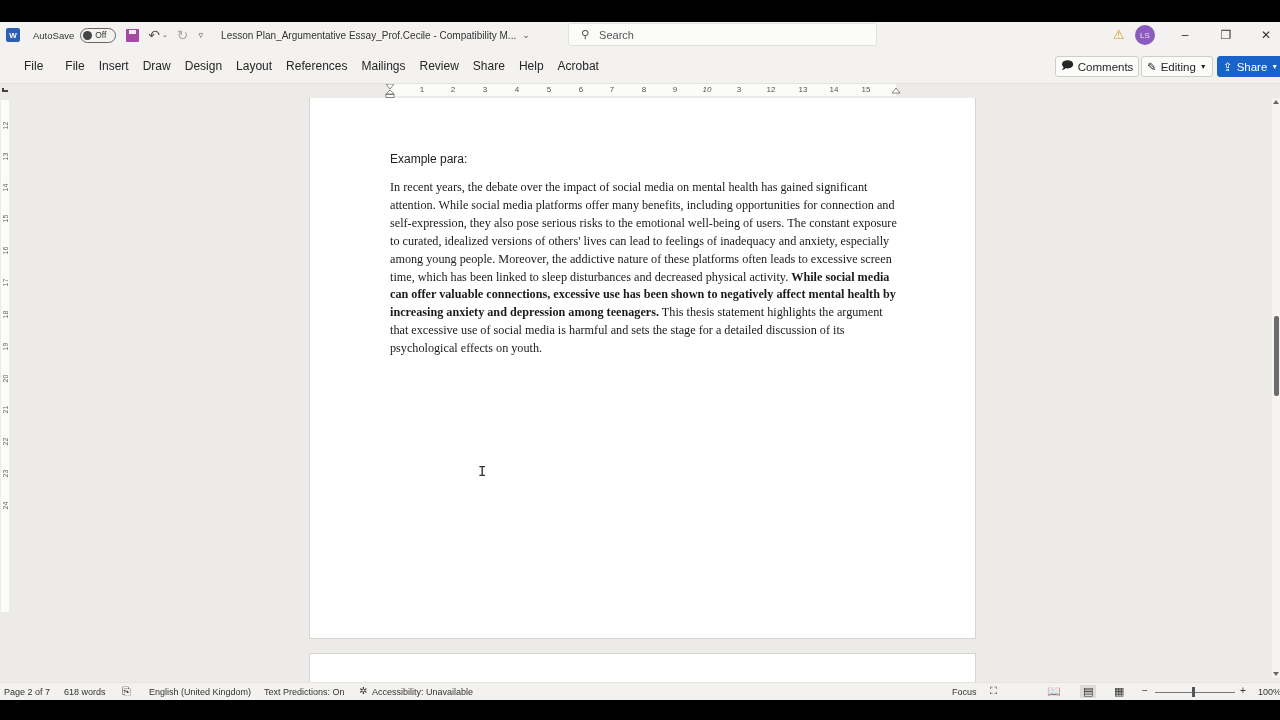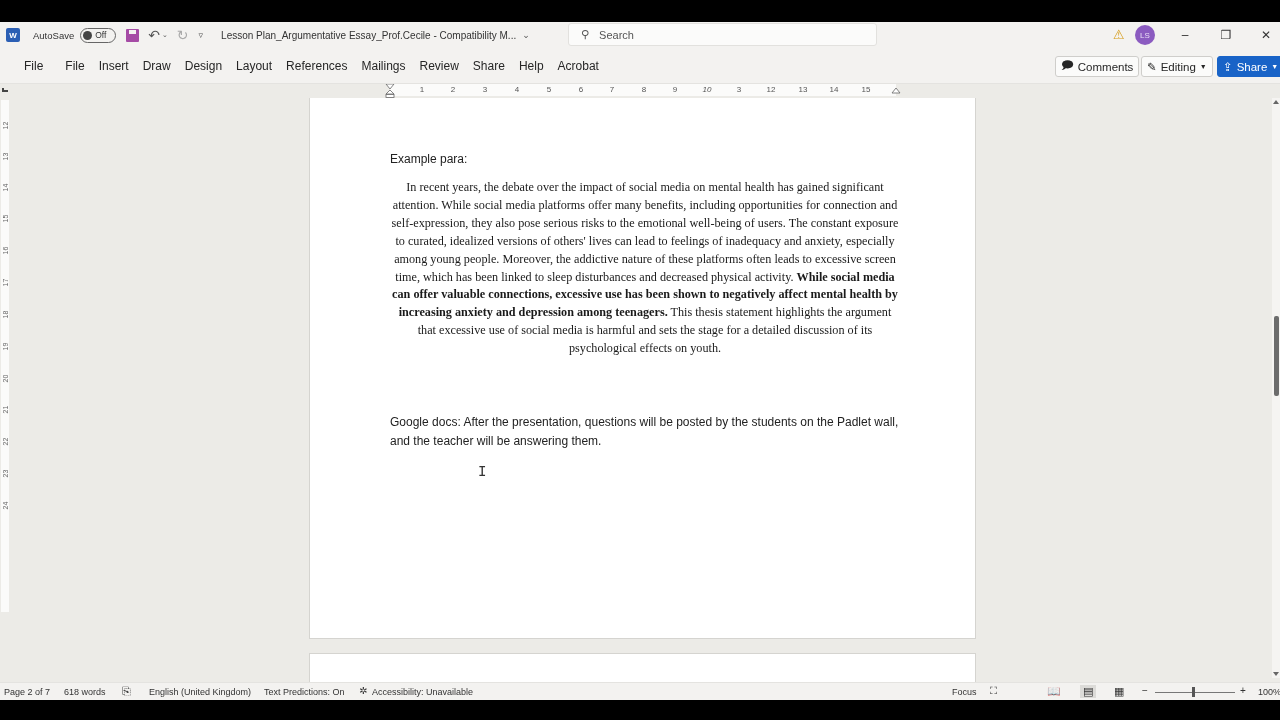--- a/index.html
+++ b/index.html
@@ -48,21 +48,21 @@
     .hruler { position: absolute; left: 310px; top: 0; width: 665px; height: 14px; }
     .hruler .strip { position: absolute; left: 80px; top: 0; width: 506px; height: 12px; background: #fbfbfa; }
     .hruler .num { position: absolute; top: 1px; font-size: 8px; color: #555; transform: translateX(-50%); }
     .indent-marker { position: absolute; top: 0; width: 10px; height: 14px; }
 
     .page { position: absolute; left: 309px; top: 14px; width: 667px; height: 541px; background: #fff; border: 1px solid #d5d4d0; border-top: none; }
     .page2 { position: absolute; left: 309px; top: 569px; width: 667px; height: 40px; background: #fff; border: 1px solid #d5d4d0; }
 
     .line-cut { position: absolute; left: 80px; top: -2px; font-size: 12px; color: #222; font-family: "Liberation Sans", sans-serif; white-space: nowrap; }
     .example-label { position: absolute; left: 80px; top: 54px; font-size: 12px; color: #222; font-family: "Liberation Sans", sans-serif; }
-    .example-para { position: absolute; left: 80px; top: 81px; width: 510px; font-family: "Liberation Serif", serif; font-size: 12.2px; line-height: 17.9px; color: #1a1a1a; text-align: center; }
+    .example-para { position: absolute; left: 80px; top: 81px; width: 510px; font-family: "Liberation Serif", serif; font-size: 12.2px; line-height: 17.9px; color: #1a1a1a; }
     .example-para b { font-weight: bold; }
     .gdocs { position: absolute; left: 80px; top: 315px; width: 520px; font-family: "Liberation Sans", sans-serif; font-size: 12px; line-height: 19px; color: #222; }
     .ibeam { position: absolute; left: 168px; top: 365px; font-size: 14px; color: #333; font-family: "DejaVu Sans Mono", monospace; }
 
     .vscroll { position: absolute; left: 1272px; top: 14px; width: 8px; height: 580px; background: #f5f4f2; }
     .vscroll .arrow-up { position: absolute; left: 1px; top: 2px; width: 0; height: 0; border-left: 3px solid transparent; border-right: 3px solid transparent; border-bottom: 4px solid #666; }
     .vscroll .arrow-down { position: absolute; left: 1px; bottom: 2px; width: 0; height: 0; border-left: 3px solid transparent; border-right: 3px solid transparent; border-top: 4px solid #666; }
     .vscroll .thumb { position: absolute; left: 2px; top: 218px; width: 5px; height: 80px; background: #6c6c6c; border-radius: 2px; }
 
     
@@ -177,21 +177,20 @@
     <span class="num" style="left:524px;">14</span>
     <span class="num" style="left:556px;">15</span>
     <svg class="indent-marker" style="left:581px;" viewBox="0 0 10 14">
       <path d="M5 4 L9 9 L1 9 Z" fill="#fff" stroke="#666" stroke-width="0.8"></path>
     </svg>
   </div>
 
   <div class="page">
     <div class="example-label">Example para:</div>
     <div class="example-para"><span>In recent years, the debate over the impact of social media on mental health has gained significant attention. While social media platforms offer many benefits, including opportunities for connection and self-expression, they also pose serious risks to the emotional well-being of users. The constant exposure to curated, idealized versions of others' lives can lead to feelings of inadequacy and anxiety, especially among young people. Moreover, the addictive nature of these platforms often leads to excessive screen time, which has been linked to sleep disturbances and decreased physical activity. </span><b>While social media can offer valuable connections, excessive use has been shown to negatively affect mental health by increasing anxiety and depression among teenagers.</b><span> This thesis statement highlights the argument that excessive use of social media is harmful and sets the stage for a detailed discussion of its psychological effects on youth.</span></div>
-    <div class="gdocs">Google docs: After the presentation, questions will be posted by the students on the Padlet wall, and the teacher will be answering them.</div>
     <div class="ibeam">I</div>
   </div>
 
   <div class="page2"></div>
 
   <div class="vscroll">
     <div class="arrow-up"></div>
     <div class="thumb"></div>
     <div class="arrow-down"></div>
   </div>

